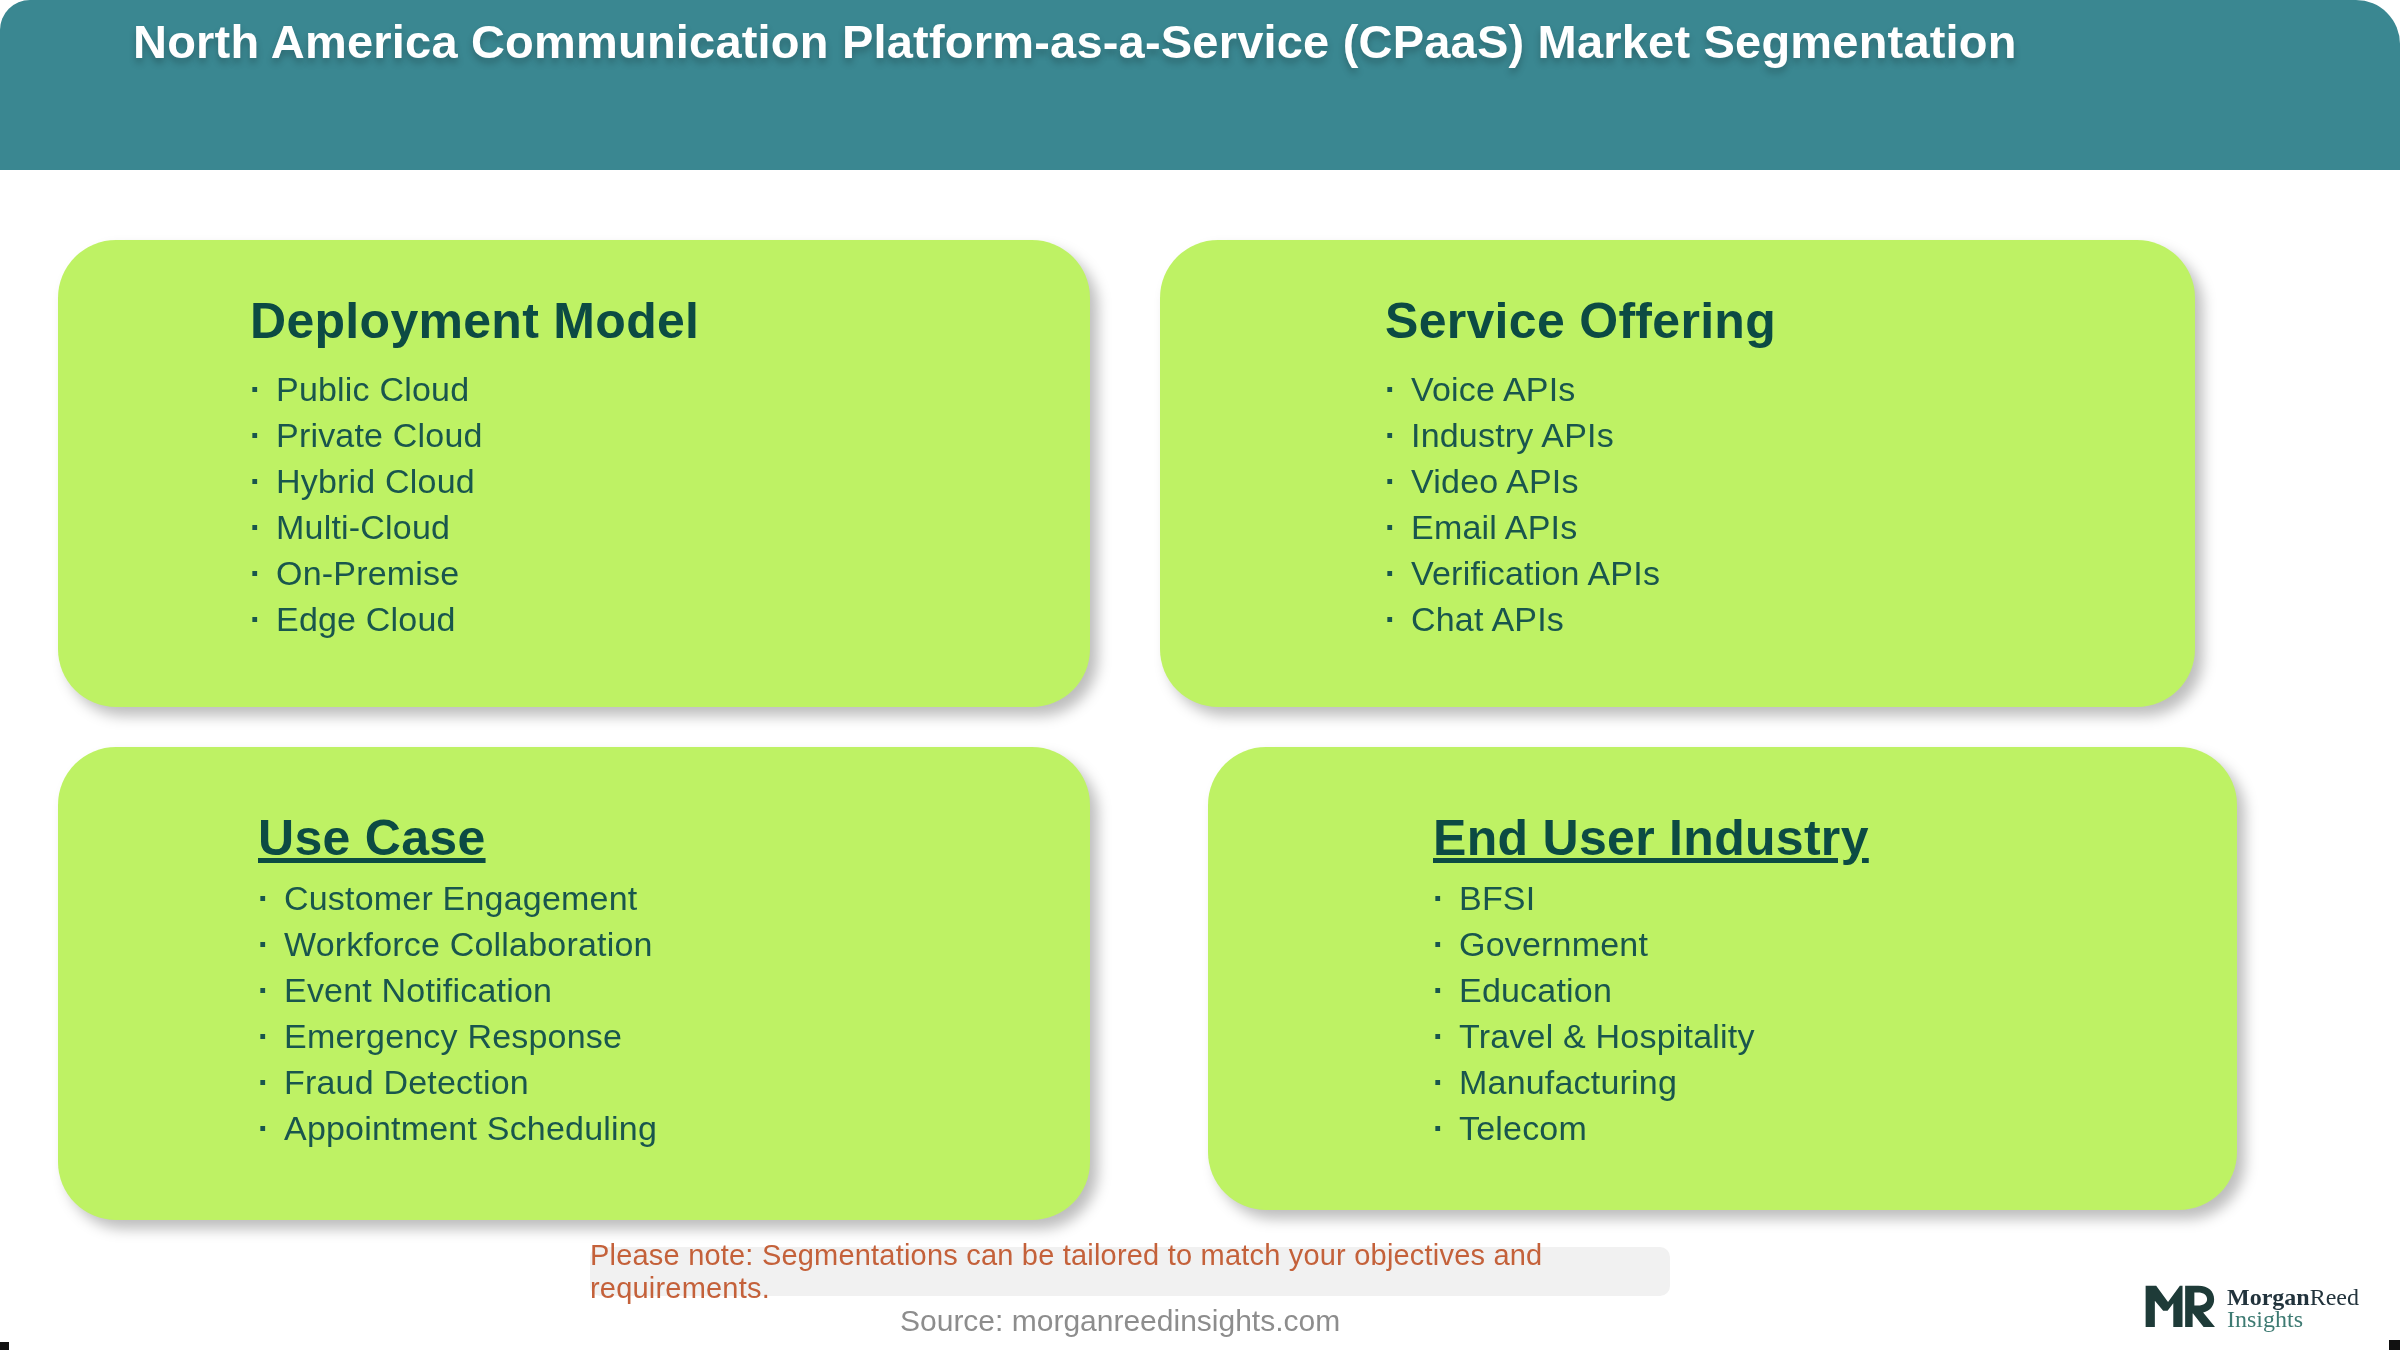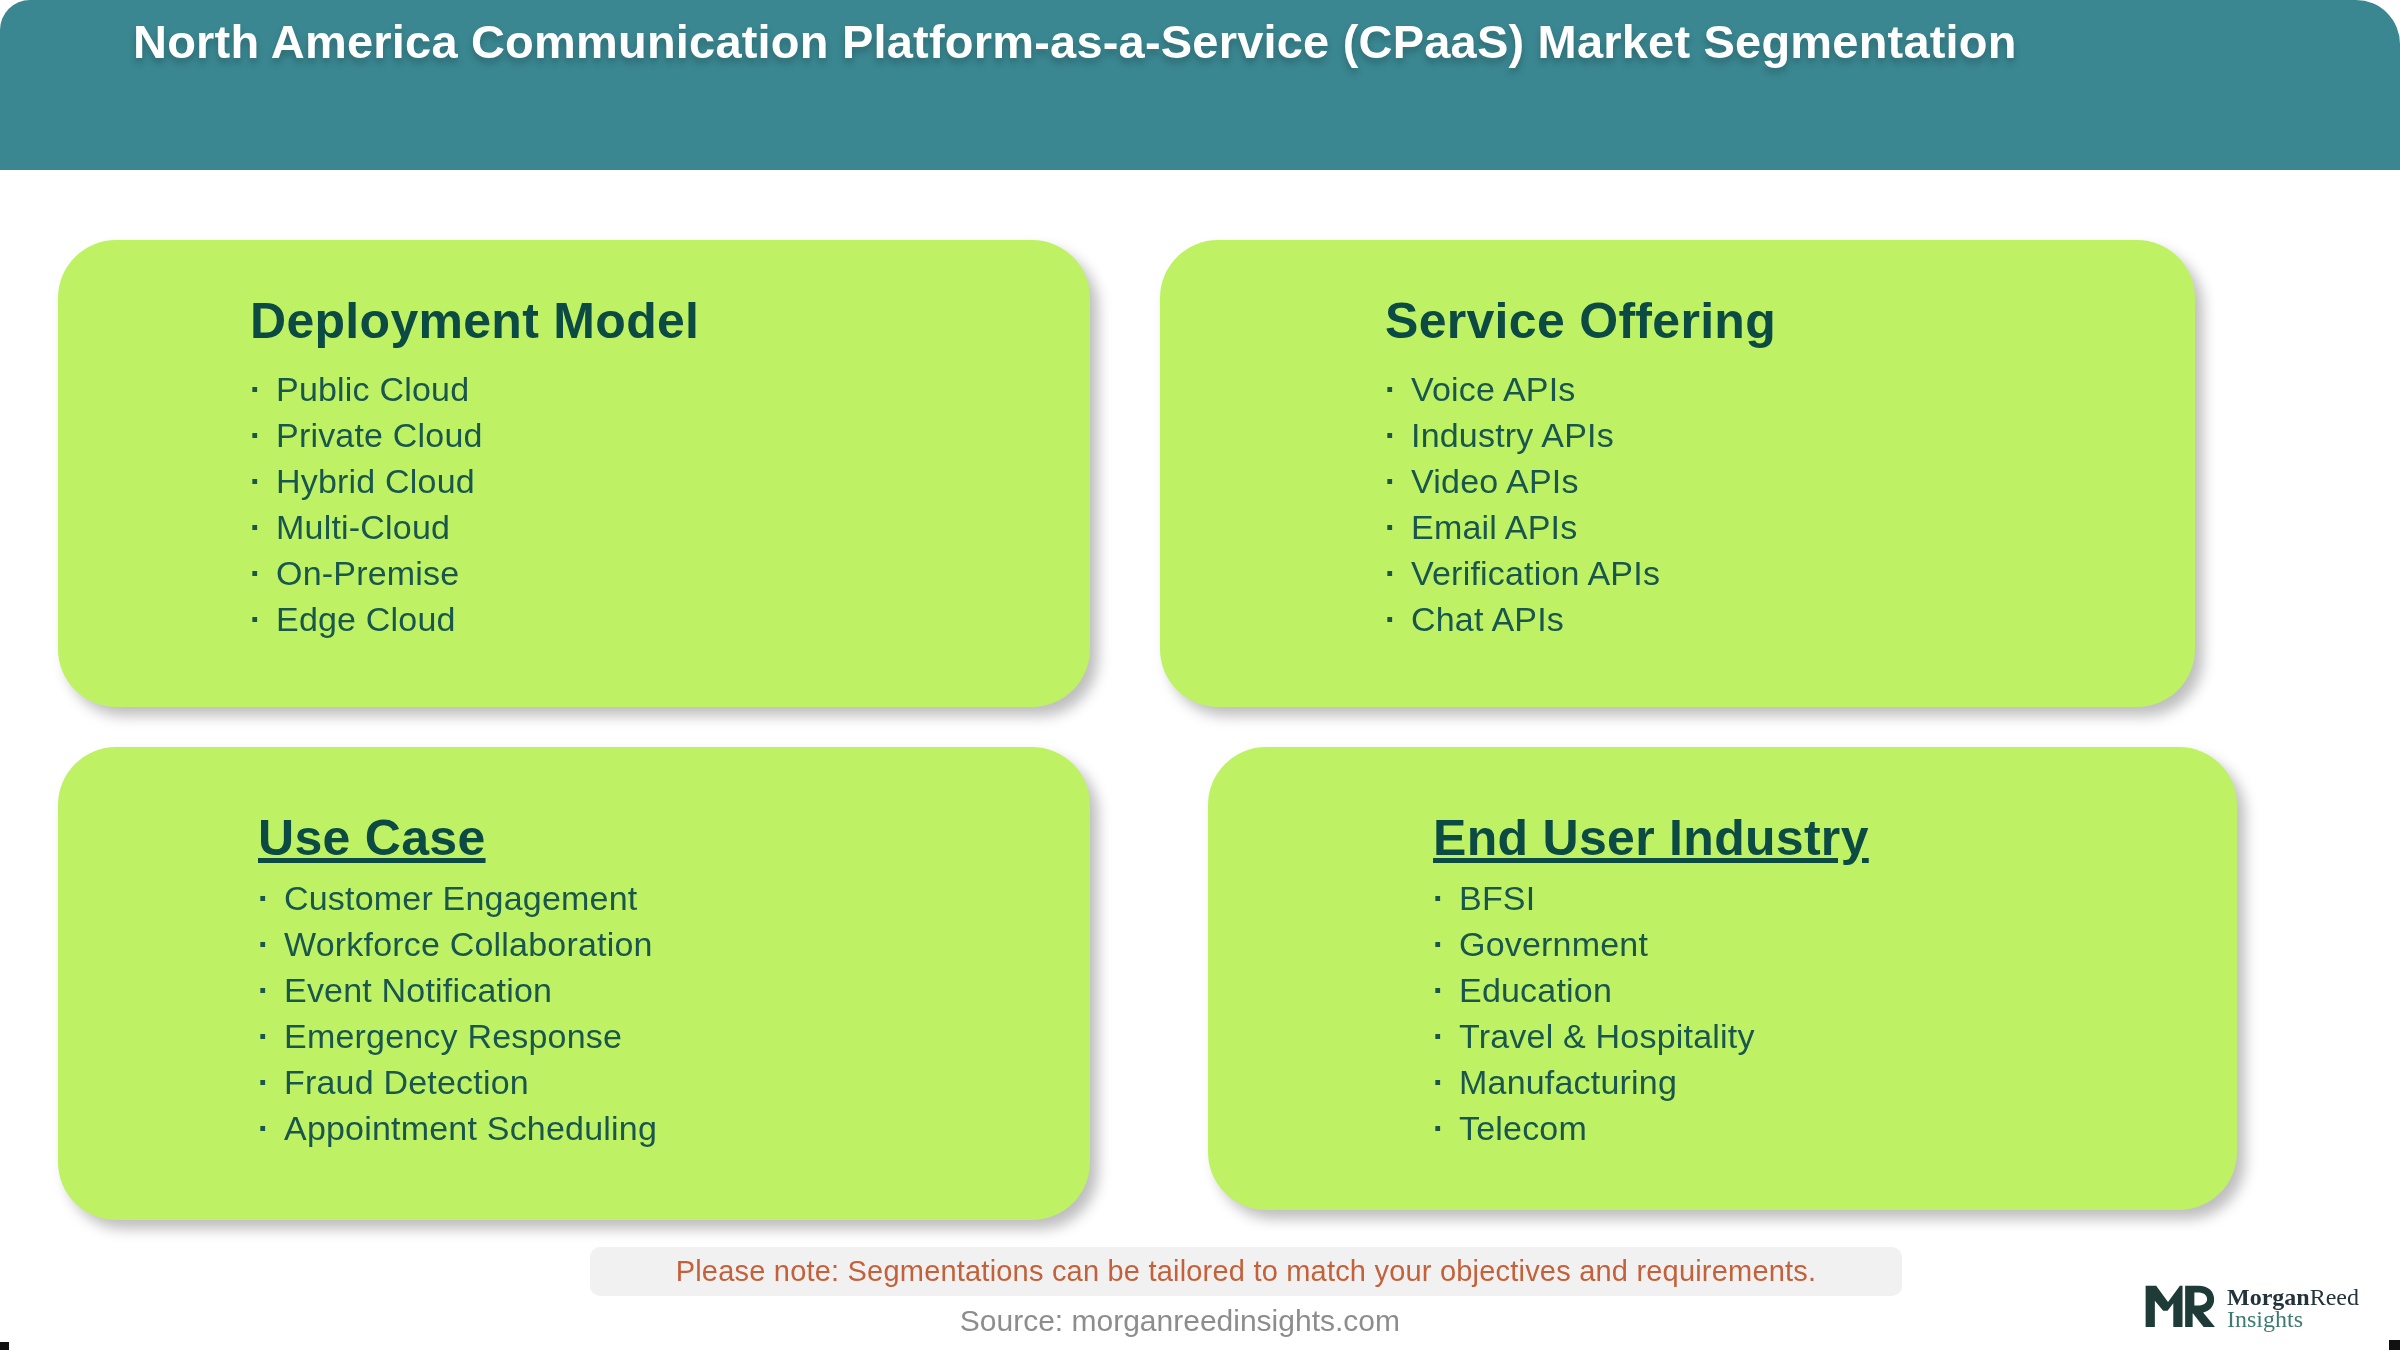--- a/index.html
+++ b/index.html
@@ -51,30 +51,30 @@
   .card-list li::before {
     content:"\00B7";
     display:inline-block;
     width:26px;
     color:#19564d;
     font-weight:700;
   }
 
   
   .note-bar {
-    position:absolute; left:590px; top:1247px; width:1312px; height:49px;
+    position:absolute; left:590px; top:1247px; width:1080px; height:49px;
     background:#f1f1f1; border-radius:10px;
     display:flex; align-items:center; justify-content:center;
   }
   .note-text { color:#c4613a; font-size:29px; letter-spacing:0.2px; }
 
   
   .source-text {
     position:absolute; left:900px; top:1304px; width:500px;
-    text-align:right; color:#8d8d8d; font-size:30px;
+    text-align:left; color:#8d8d8d; font-size:30px;
   }
 
   
   .logo { position:absolute; left:2143px; top:1274px; width:240px; height:56px; display:flex; align-items:flex-end; }
   .logo-mark { width:72px; height:48px; margin-right:12px; }
   .logo-text { font-family:"Liberation Serif", serif; line-height:22px; padding-top:2px; }
   .logo-line1 { font-size:24px; color:#22333c; white-space:nowrap; }
   .logo-line1 .bold { font-weight:700; }
   .logo-line2 { font-size:24px; color:#3d7a72; }
 

